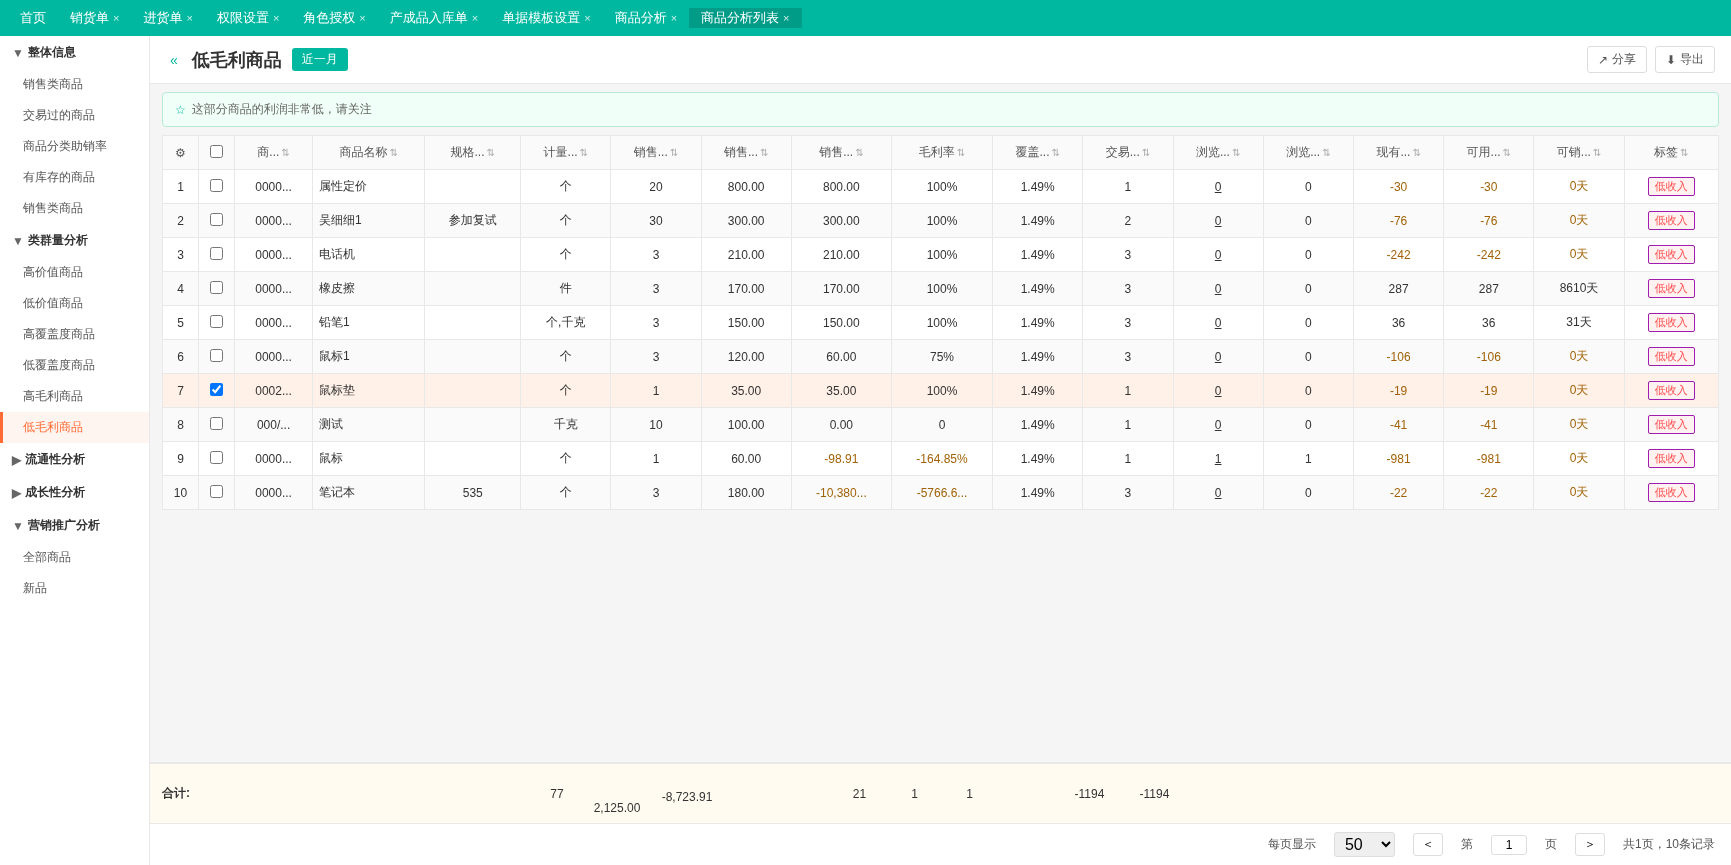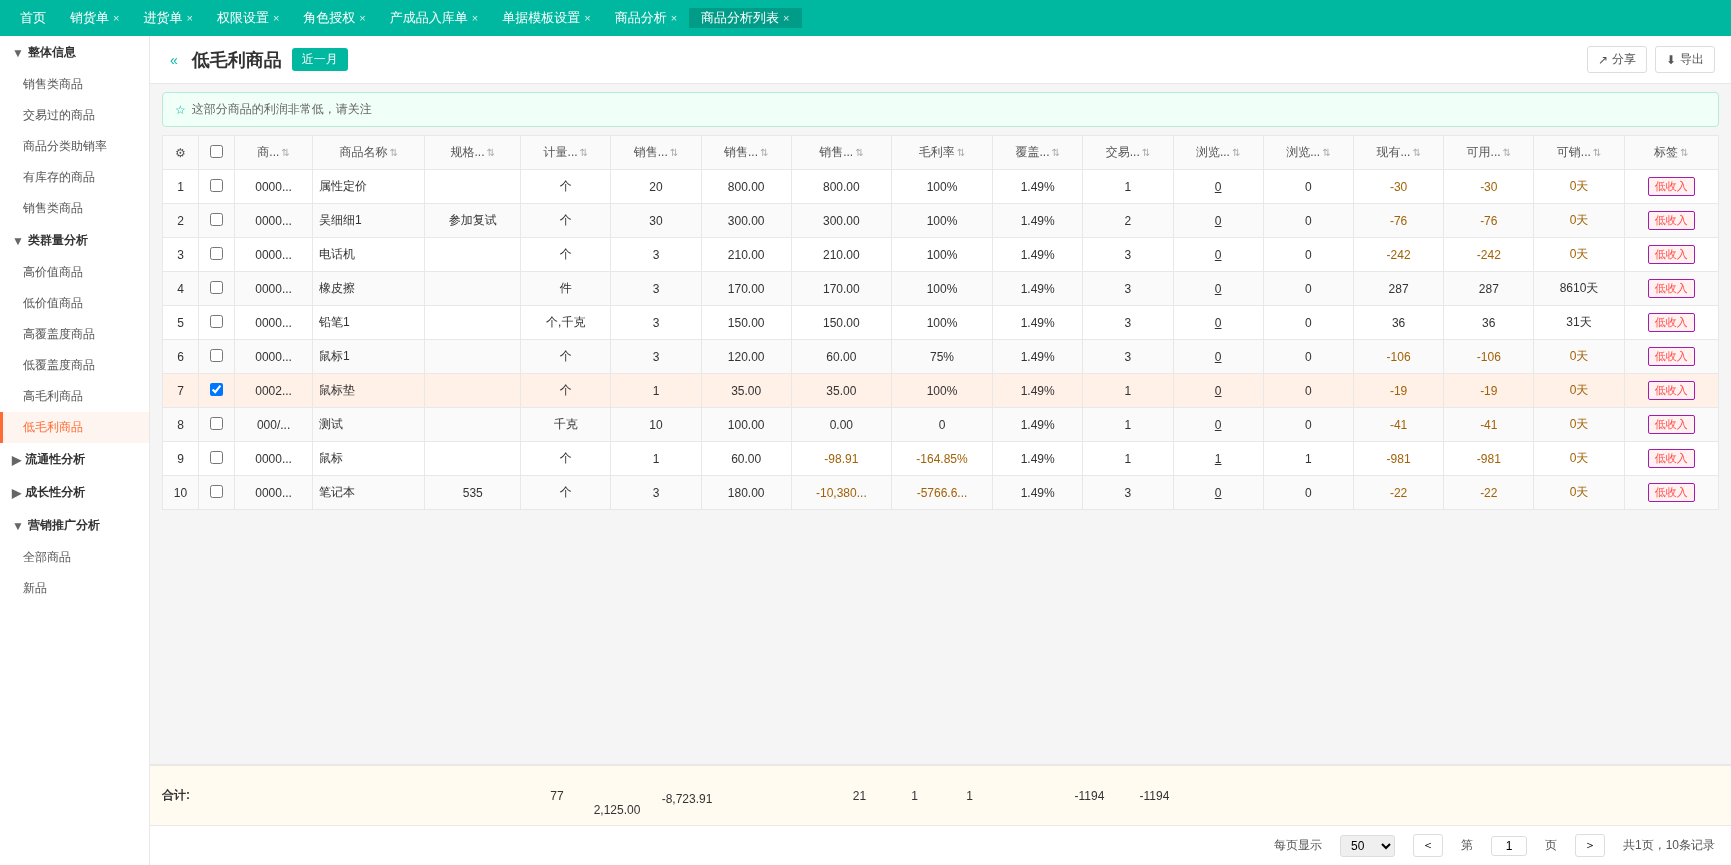--- a/index.html
+++ b/index.html
@@ -213,21 +213,21 @@
       align-items: center;
       justify-content: flex-end;
       gap: 18px;
       font-size: 12px;
       color: #555;
     }
     .page-size-select {
       border: 1px solid #ddd;
       border-radius: 3px;
       padding: 2px 6px;
-      font-size: 12px;
+      font-size: 16px;
     }
     .page-btn {
       border: 1px solid #ddd;
       background: #fff;
       padding: 2px 8px;
       border-radius: 3px;
       cursor: pointer;
       font-size: 12px;
     }
     .page-input {

